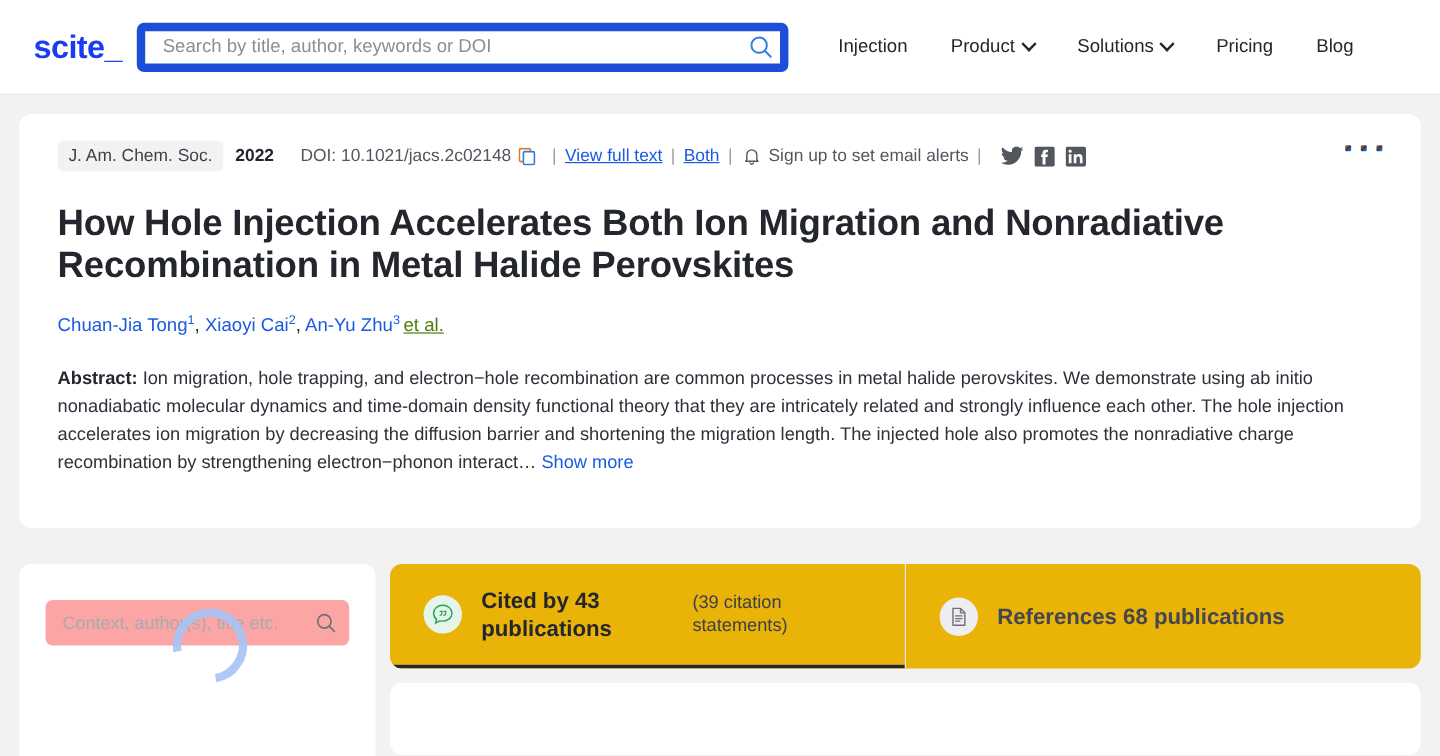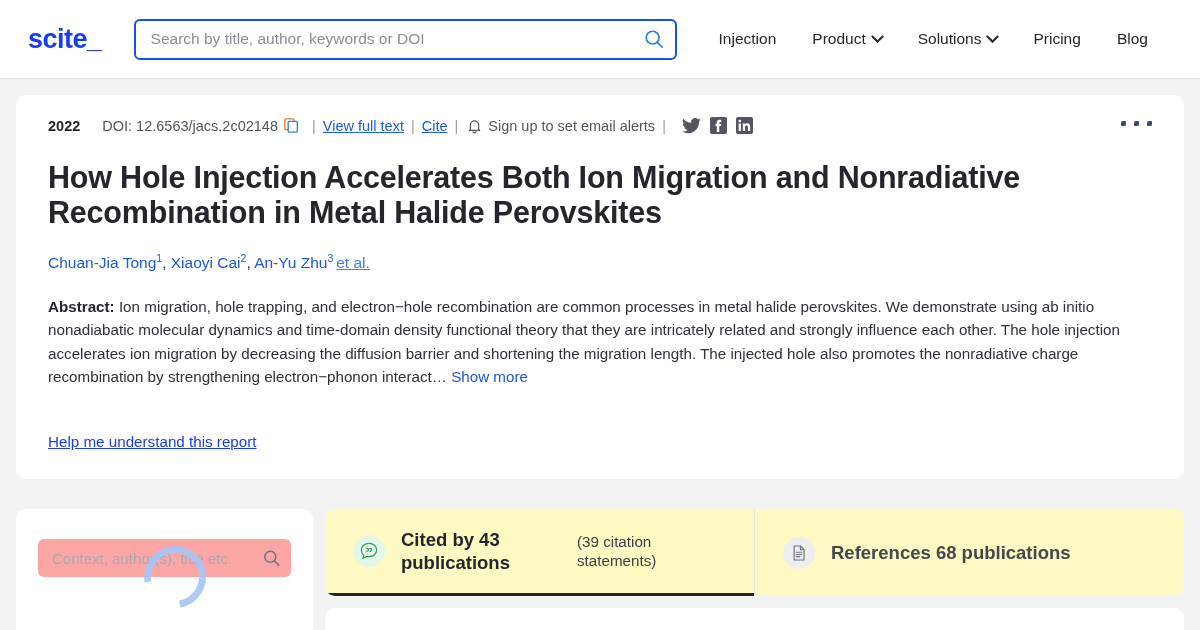--- a/index.html
+++ b/index.html
@@ -19,32 +19,32 @@
     border-bottom: 1px solid #e6e6e8;
     display: flex;
     align-items: center;
     padding: 0 24px 0 28px;
   }
   .logo {
     font-size: 27px;
     font-weight: 700;
     color: #1a3cf0;
     letter-spacing: -0.5px;
-    margin-right: 32px;
+    margin-right: 12px;
     cursor: pointer;
     user-select: none;
   }
   .search-wrap {
     position: relative;
     width: 543px;
     height: 41px;
   }
   .search-input {
     width: 100%; height: 100%;
-    border: 2px solid #1d4ed8;
+    border: 7px solid #1d4ed8;
     border-radius: 6px;
     padding: 0 44px 0 15px;
     font-size: 15.5px;
     font-family: "Liberation Sans", sans-serif;
     color: #3d4049;
     outline: none;
     background: #fff;
   }
   .search-input::placeholder { color: #8b8e96; }
   .search-btn {
@@ -150,21 +150,21 @@
 
   .authors {
     margin-top: 21px;
     font-size: 15.5px;
     color: #1a5ae0;
     line-height: 1.3;
   }
   .authors .auth { cursor: pointer; }
   .authors sup { font-size: 10.5px; }
   .authors .plain { color: #24262d; }
-  .etal { color: #3b82f6; text-decoration: underline; cursor: pointer; margin-left: 3px; }
+  .etal { color: #4d7c0f; text-decoration: underline; cursor: pointer; margin-left: 3px; }
 
   .abstract {
     margin-top: 22px;
     font-size: 15.2px;
     line-height: 1.53;
     color: #2e3139;
     max-width: 1118px;
   }
   .abstract b { color: #24262d; font-weight: 700; }
   .show-more { color: #1a5ae0; cursor: pointer; }
@@ -232,21 +232,21 @@
     border: 7px solid transparent;
     border-top-color: #a9c4f5;
     border-left-color: #a9c4f5;
     border-bottom-color: #a9c4f5;
     transform: rotate(125deg);
     opacity: 0.92;
   }
 
   .tabs-col { flex: 1; display: flex; flex-direction: column; gap: 12px; }
   .tabs {
-    background: #fef9c3;
+    background: #eab308;
     border-radius: 10px;
     display: flex;
     height: 87px;
     overflow: hidden;
   }
   .tab {
     flex: 1;
     display: flex;
     align-items: center;
     gap: 16px;
@@ -325,34 +325,35 @@
 <div class="page">
   <div class="card">
 
     <div class="kebab">
       <span></span>
       <span></span>
       <span></span>
     </div>
 
     <div class="meta-row">
+      <span class="journal-chip">J. Am. Chem. Soc.</span>
       <span class="year">2022</span>
-      <span class="doi">DOI: 12.6563/jacs.2c02148</span>
+      <span class="doi">DOI: 10.1021/jacs.2c02148</span>
 
       <span class="copy-icon">
         <svg width="15" height="15" viewBox="0 0 18 18" fill="none">
           <rect x="1" y="1" width="11" height="13" rx="1.5" stroke="#e07820" stroke-width="1.6"></rect>
           <rect x="5" y="4" width="11" height="13" rx="1.5" fill="#fff" stroke="#2f7fe0" stroke-width="1.6"></rect>
         </svg>
       </span>
 
       <span class="sep">|</span>
       <span class="meta-link">View full text</span>
       <span class="sep">|</span>
-      <span class="meta-link">Cite</span>
+      <span class="meta-link">Both</span>
       <span class="sep">|</span>
 
       <span class="bell">
         <svg width="15" height="16" viewBox="0 0 18 19" fill="none">
           <path d="M4 13.2V8.4a5 5 0 1 1 10 0v4.8l1.2 1.6H2.8L4 13.2Z" stroke="#53565e" stroke-width="1.4" stroke-linejoin="round"></path>
           <path d="M7.2 16.4a1.9 1.9 0 0 0 3.6 0" stroke="#53565e" stroke-width="1.4" stroke-linecap="round"></path>
         </svg>
       </span>
       <span class="alerts">Sign up to set email alerts</span>
       <span class="sep">|</span>
@@ -380,21 +381,20 @@
       </span>
     </div>
 
     <h1 class="title">How Hole Injection Accelerates Both Ion Migration and Nonradiative Recombination in Metal Halide Perovskites</h1>
 
     <div class="authors"><span class="auth">Chuan-Jia Tong</span><sup>1</sup><span class="plain">, </span><span class="auth">Xiaoyi Cai</span><sup>2</sup><span class="plain">, </span><span class="auth">An-Yu Zhu</span><sup>3</sup><span class="etal">et al.</span>
     </div>
 
     <p class="abstract"><b>Abstract:</b><span> Ion migration, hole trapping, and electron−hole recombination are common processes in metal halide perovskites. We demonstrate using ab initio nonadiabatic molecular dynamics and time-domain density functional theory that they are intricately related and strongly influence each other. The hole injection accelerates ion migration by decreasing the diffusion barrier and shortening the migration length. The injected hole also promotes the nonradiative charge recombination by strengthening electron−phonon interact… </span><span class="show-more">Show more</span></p>
 
-    <span class="help-link">Help me understand this report</span>
   </div>
 </div>
 
 <div class="bottom">
 
   <div class="sidebar">
     <div class="side-search">
       <input type="text" placeholder="Context, author(s), title etc." style="">
       <span class="side-search-icon">
         <svg width="19" height="19" viewBox="0 0 24 24" fill="none">

